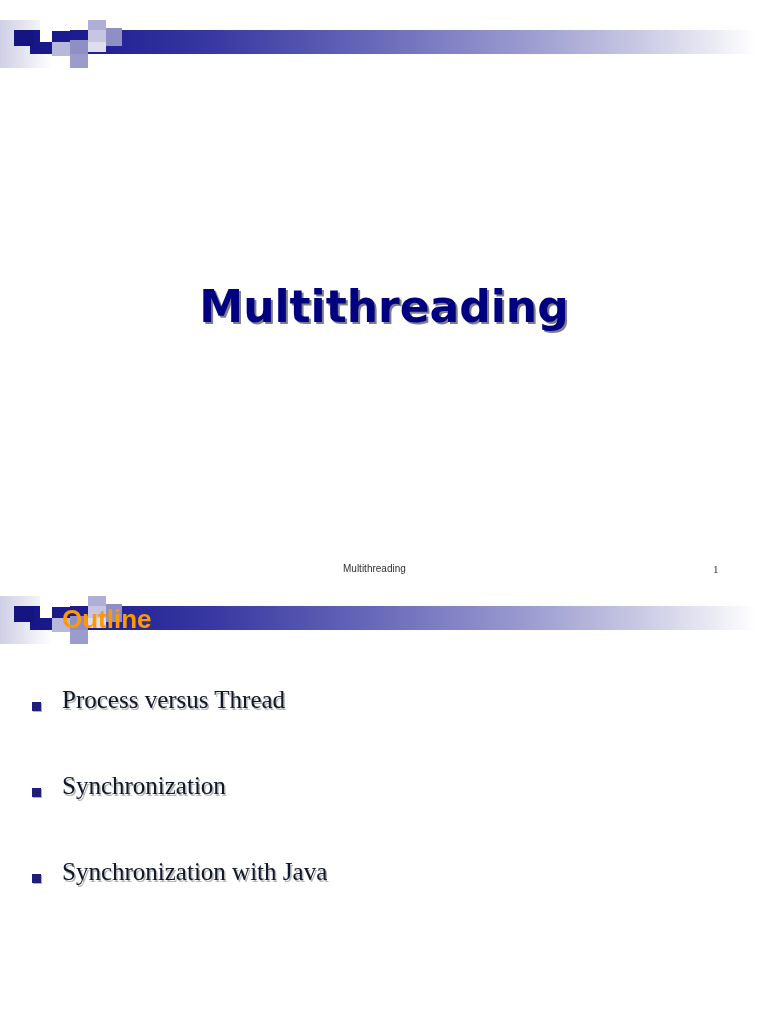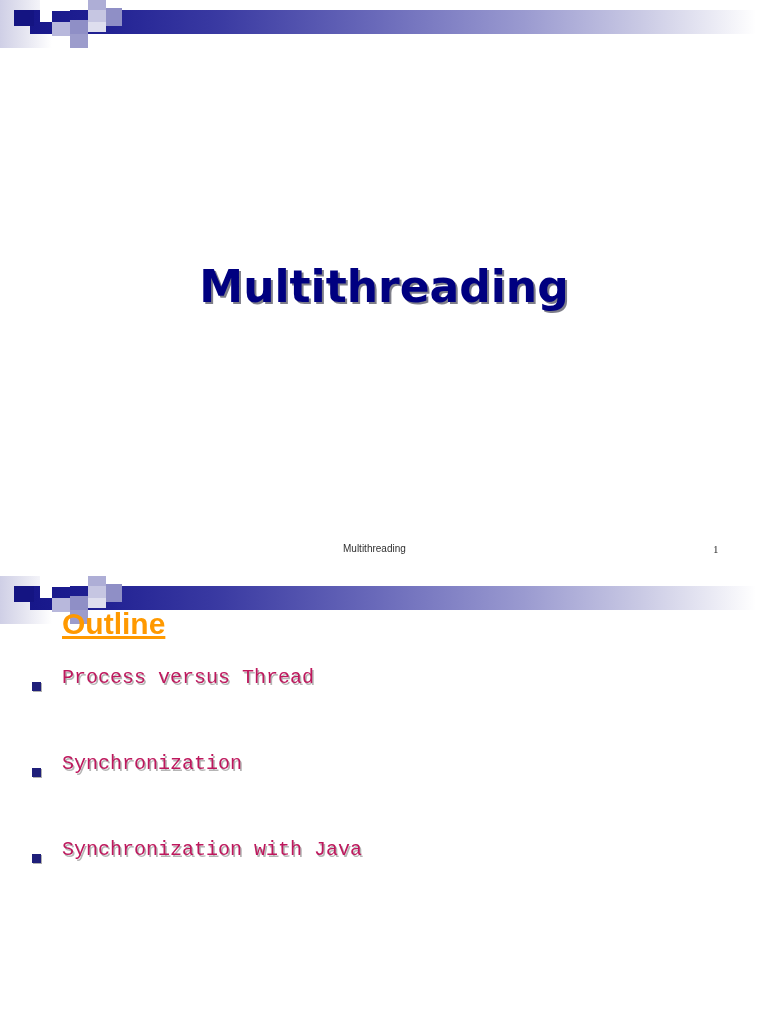--- a/index.html
+++ b/index.html
@@ -15,20 +15,21 @@
     overflow: hidden;
     font-family: "Liberation Sans", sans-serif;
   }
 
   .slide {
     position: absolute;
     left: 0;
     width: 768px;
     background: #ffffff;
     overflow: hidden;
+    margin-top: 20px;
   }
   #slide-title { top: 0; height: 576px; }
   #slide-outline { top: 576px; height: 448px; }
 
   
   .banner {
     position: absolute;
     left: 0;
     top: 0;
     width: 768px;
@@ -179,25 +180,24 @@
     font-size: 11px;
     color: #303030;
   }
 
   
   .slide-heading {
     position: absolute;
     left: 62px;
     top: 584px;
     font-family: "Liberation Sans", sans-serif;
-    font-size: 30px;
+    font-size: 26px;
     color: #ff9900;
     line-height: 1;
     z-index: 5;
-    text-decoration: underline;
   }
 
   .bullets {
     position: absolute;
     left: 0;
     top: 96px;
     width: 768px;
   }
   .bullet-row {
     position: relative;
@@ -209,23 +209,23 @@
     top: 10px;
     width: 9px;
     height: 9px;
     background: #1f1f7a;
     box-shadow: 1px 1px 0 rgba(30,30,30,0.35);
   }
   .bullet-text {
     position: absolute;
     left: 62px;
     top: -6px;
-    font-family: Liberation Mono, monospace;
-    font-size: 20px;
-    color: #be185d;
+    font-family: Liberation Serif, serif;
+    font-size: 25px;
+    color: #0f172a;
     text-shadow: 1.5px 1.5px 0 rgba(120,120,120,0.55);
   }
 </style>
 </head>
 <body>
 
 <section class="slide" id="slide-title">
 
   <div class="banner">
     <div class="banner-wash"></div>

